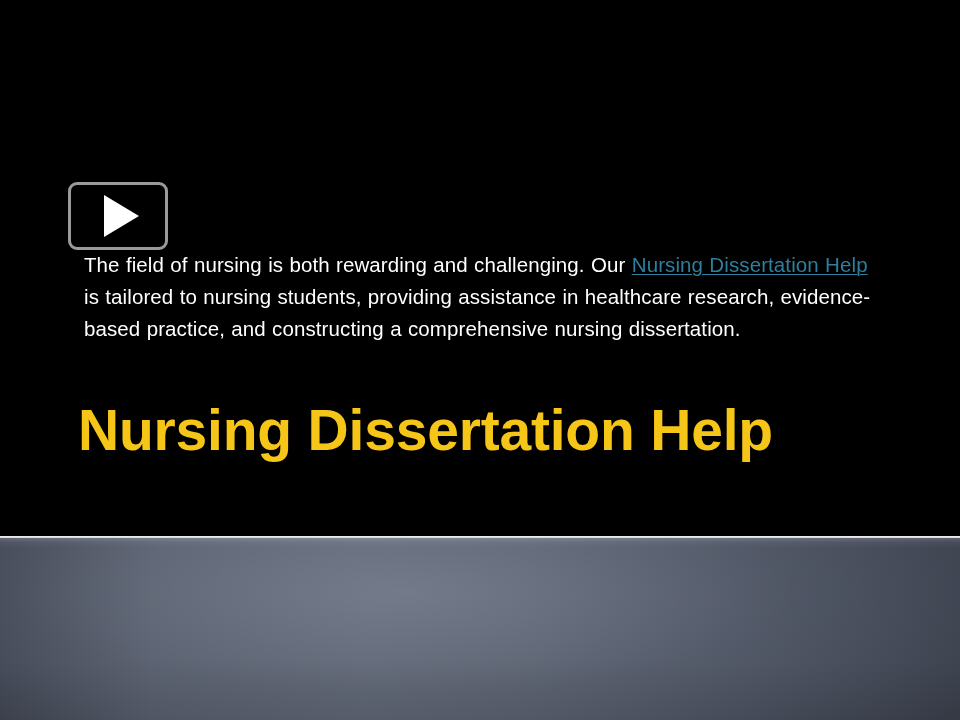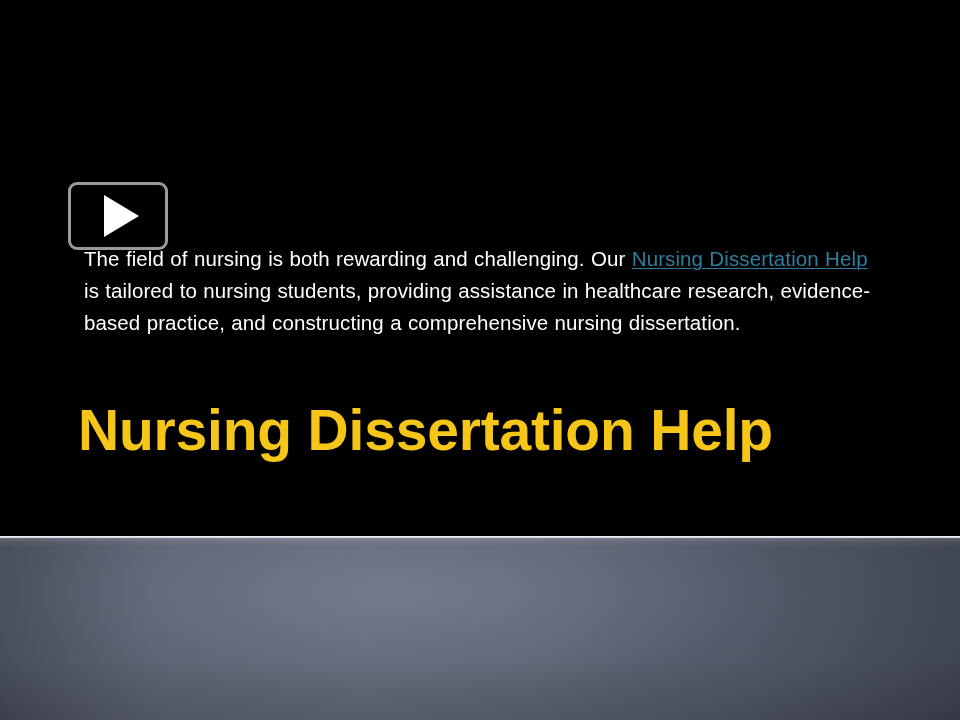--- a/index.html
+++ b/index.html
@@ -78,21 +78,21 @@
     height: 60px;
     background: linear-gradient(to bottom,
       rgba(0,0,0,0.0) 0%,
       rgba(0,0,0,0.10) 100%);
   }
 
   
   .body-text {
     position: absolute;
     left: 84px;
-    top: 222px;
+    top: 228px;
     width: 792px;
     font-size: 20.5px;
     line-height: 32px;
     color: #ffffff;
     letter-spacing: 0.1px;
     word-spacing: 0.5px;
   }
   .body-text .link {
     color: #2e7f9e;
     text-decoration: underline;

